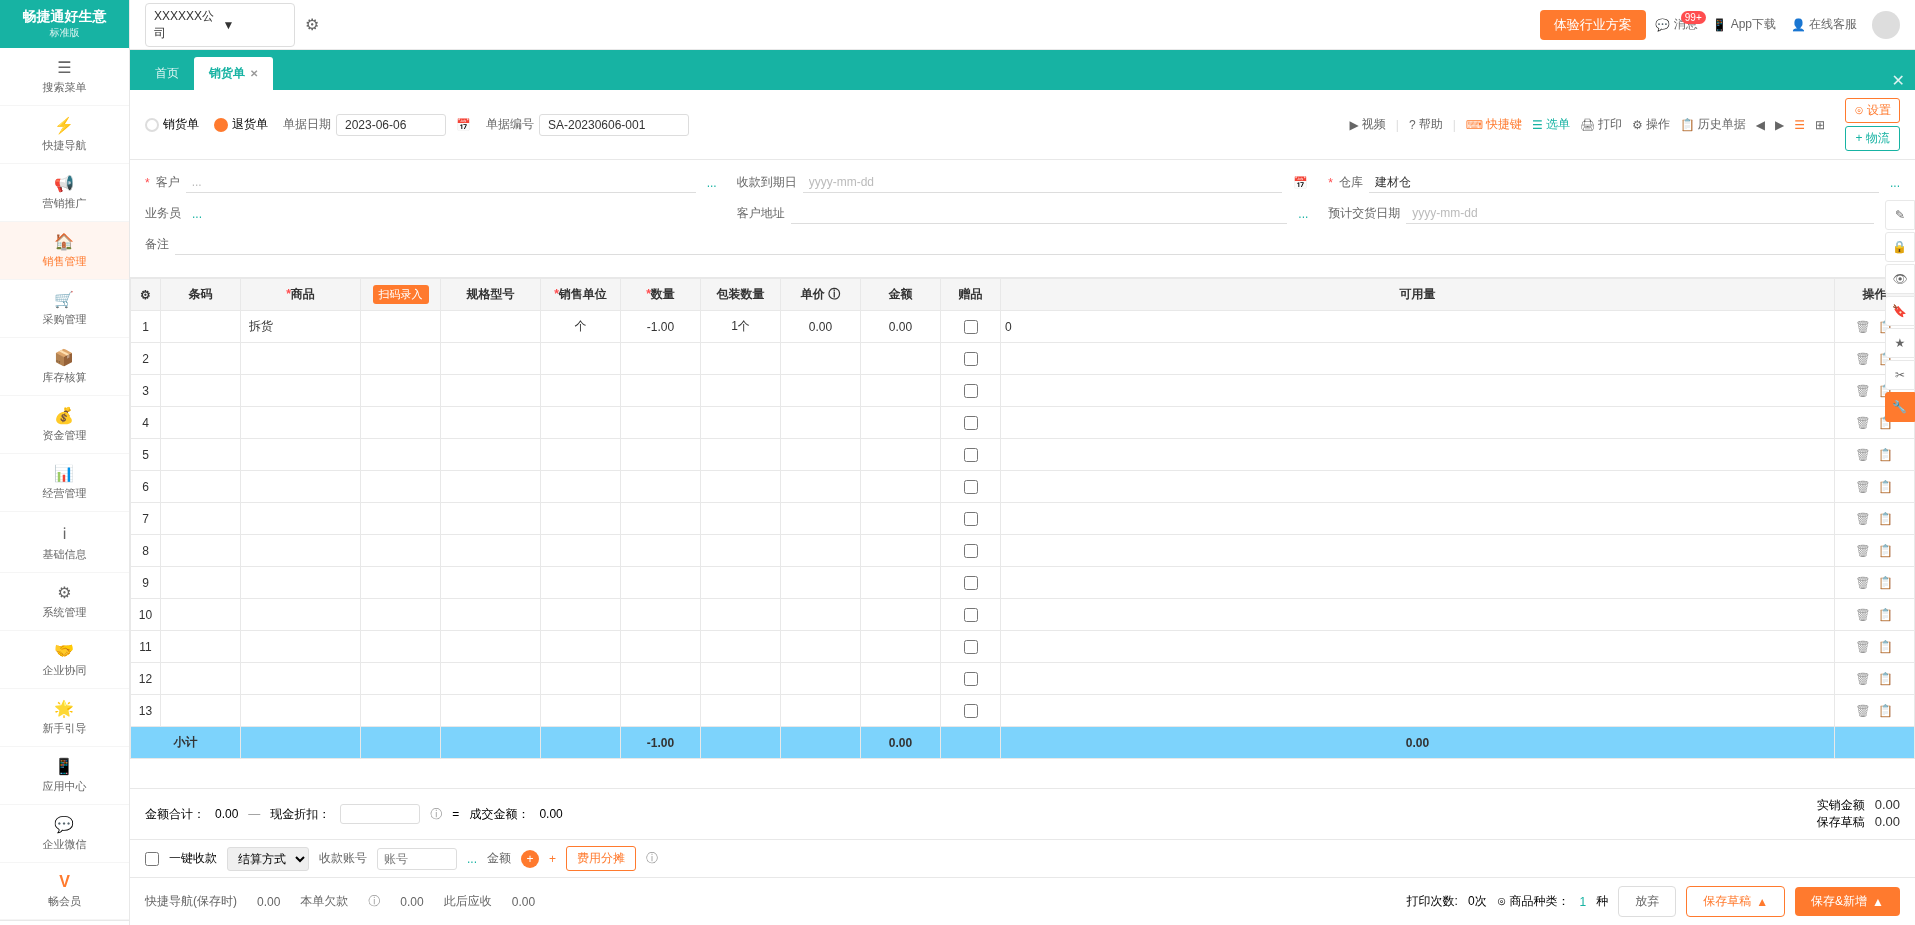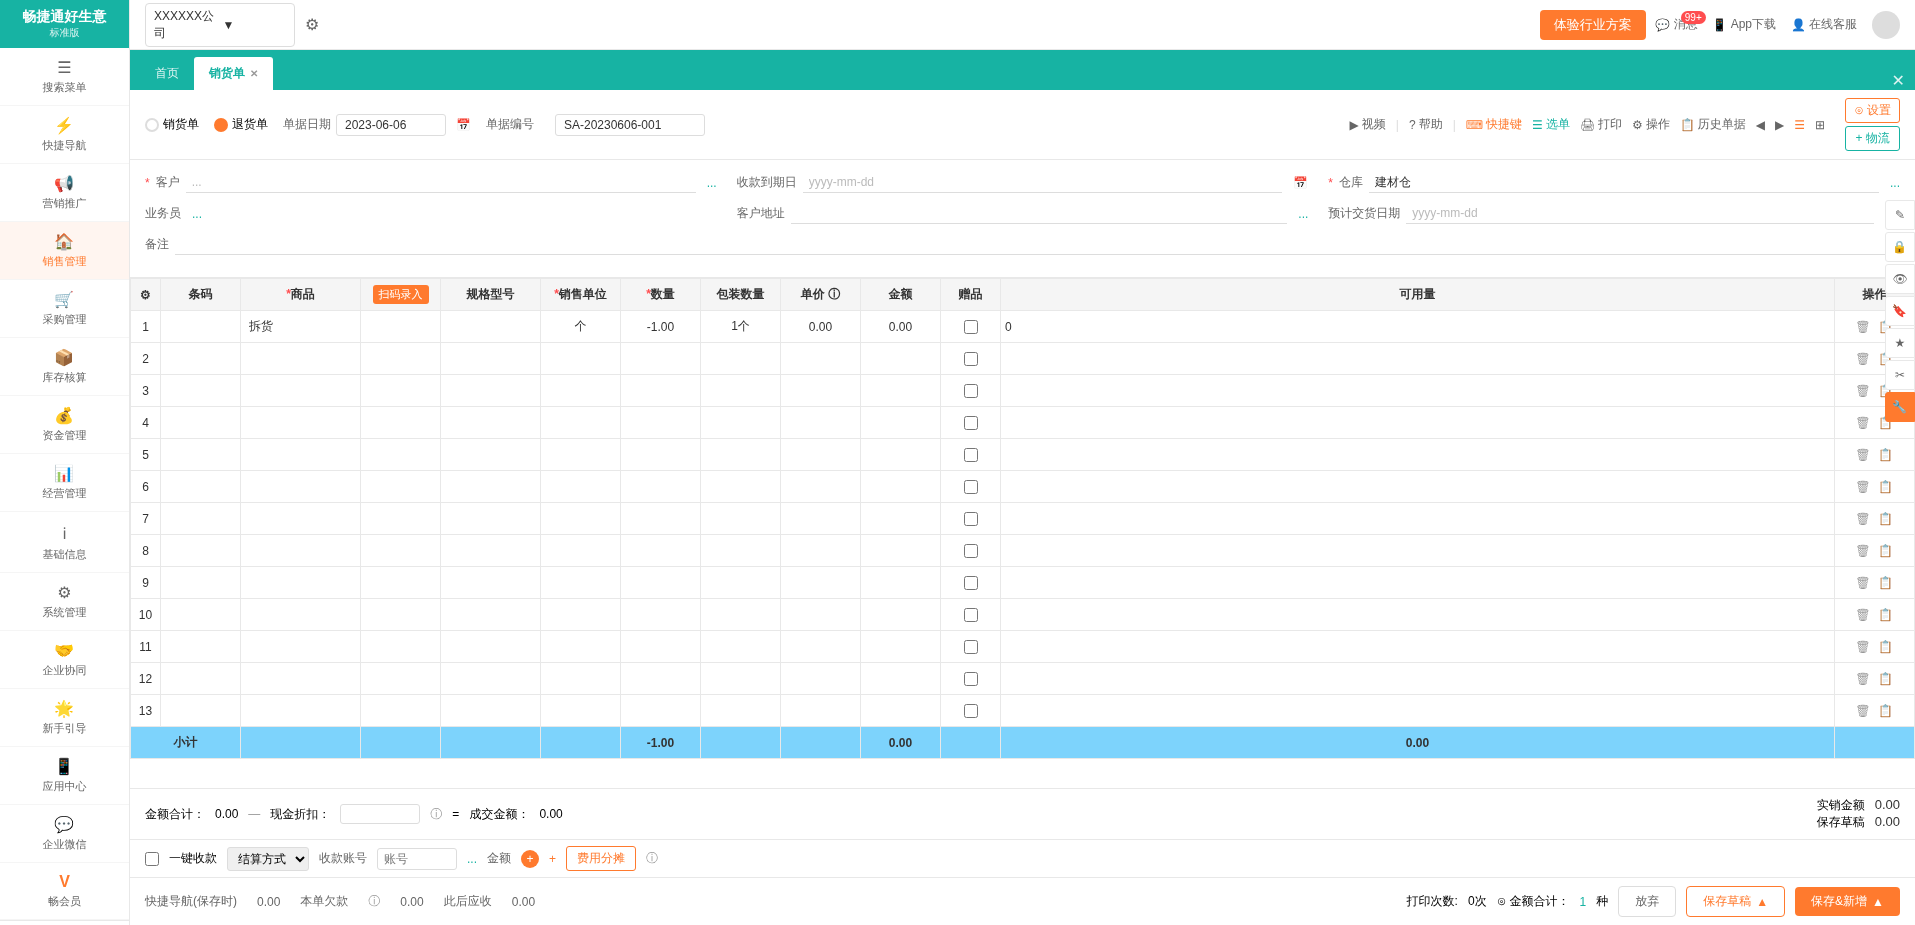--- a/index.html
+++ b/index.html
@@ -100,21 +100,21 @@
     .save-draft-btn { background: #fff; border: 1px solid #ff7a2e; color: #ff7a2e; border-radius: 4px; padding: 6px 16px; cursor: pointer; display: flex; align-items: center; gap: 5px; }
     .save-new-btn { background: #ff7a2e; color: #fff; border: none; border-radius: 4px; padding: 6px 16px; cursor: pointer; display: flex; align-items: center; gap: 5px; }
     .product-count { color: #17b3a3; }
 
     
     .right-float-panel { position: fixed; right: 0; top: 200px; display: flex; flex-direction: column; gap: 2px; z-index: 100; }
     .right-float-btn { width: 30px; height: 30px; background: #fff; border: 1px solid #e8e8e8; display: flex; align-items: center; justify-content: center; cursor: pointer; color: #666; font-size: 14px; border-radius: 3px 0 0 3px; }
     .right-float-btn.orange { background: #ff7a2e; color: #fff; border-color: #ff7a2e; }
     .separator { color: #ddd; }
     .date-field { display: flex; align-items: center; gap: 5px; }
-    .number-field { display: flex; align-items: center; gap: 21px; }
+    .number-field { display: flex; align-items: center; gap: 5px; }
     .row-num { color: #999; }
   </style>
 </head>
 <body>
 
 <div class="sidebar">
   <div class="sidebar-logo">
     <div class="logo-title">畅捷通好生意</div>
     <div class="logo-sub">标准版</div>
   </div>
@@ -705,21 +705,21 @@
         <span>0.00</span>
         <span>本单欠款</span>
         <span style="color:#999;">ⓘ</span>
         <span>0.00</span>
         <span>此后应收</span>
         <span>0.00</span>
       </div>
       <div class="right-actions">
         <span>打印次数:</span>
         <span>0次</span>
-        <span>⊙ 金额合计：</span>
+        <span>⊙ 商品种类：</span>
         <span class="product-count">1</span>
         <span> 种</span>
         <button class="discard-btn">放弃</button>
         <button class="save-draft-btn">
           <span>保存草稿</span>
           <span>▲</span>
         </button>
         <button class="save-new-btn">
           <span>保存&amp;新增</span>
           <span>▲</span>

